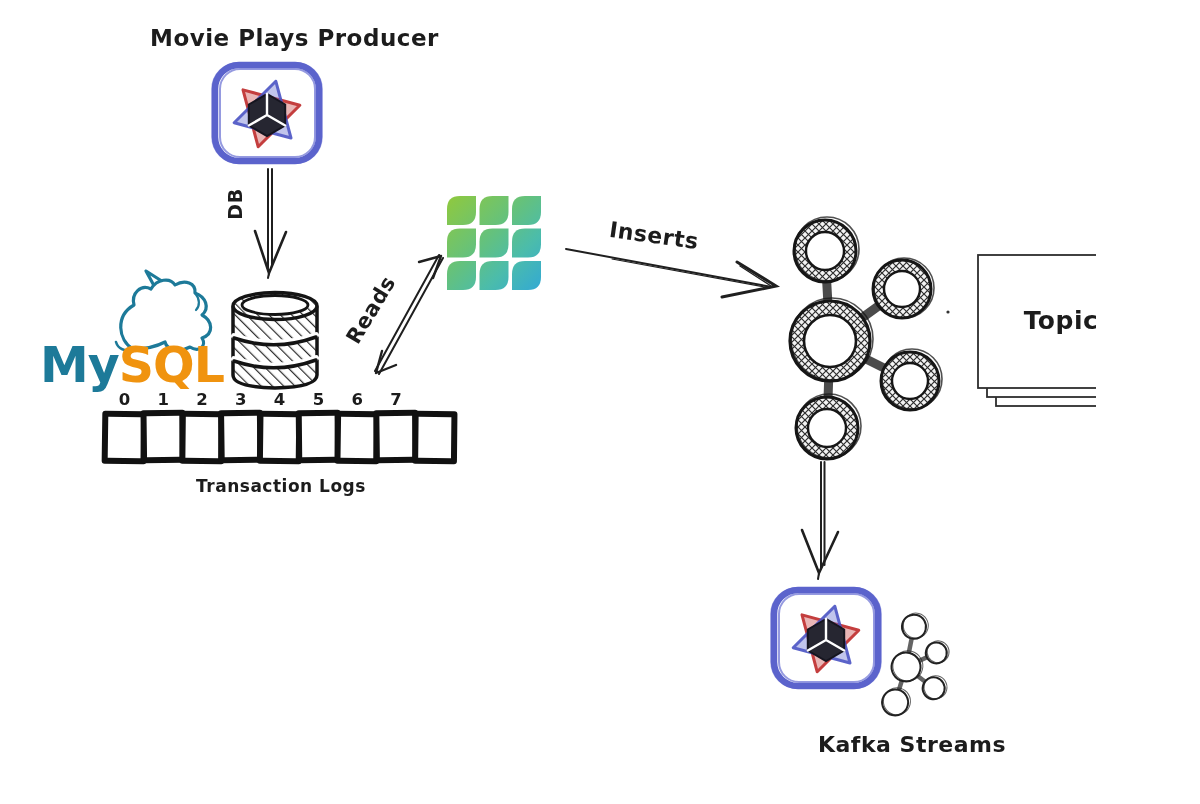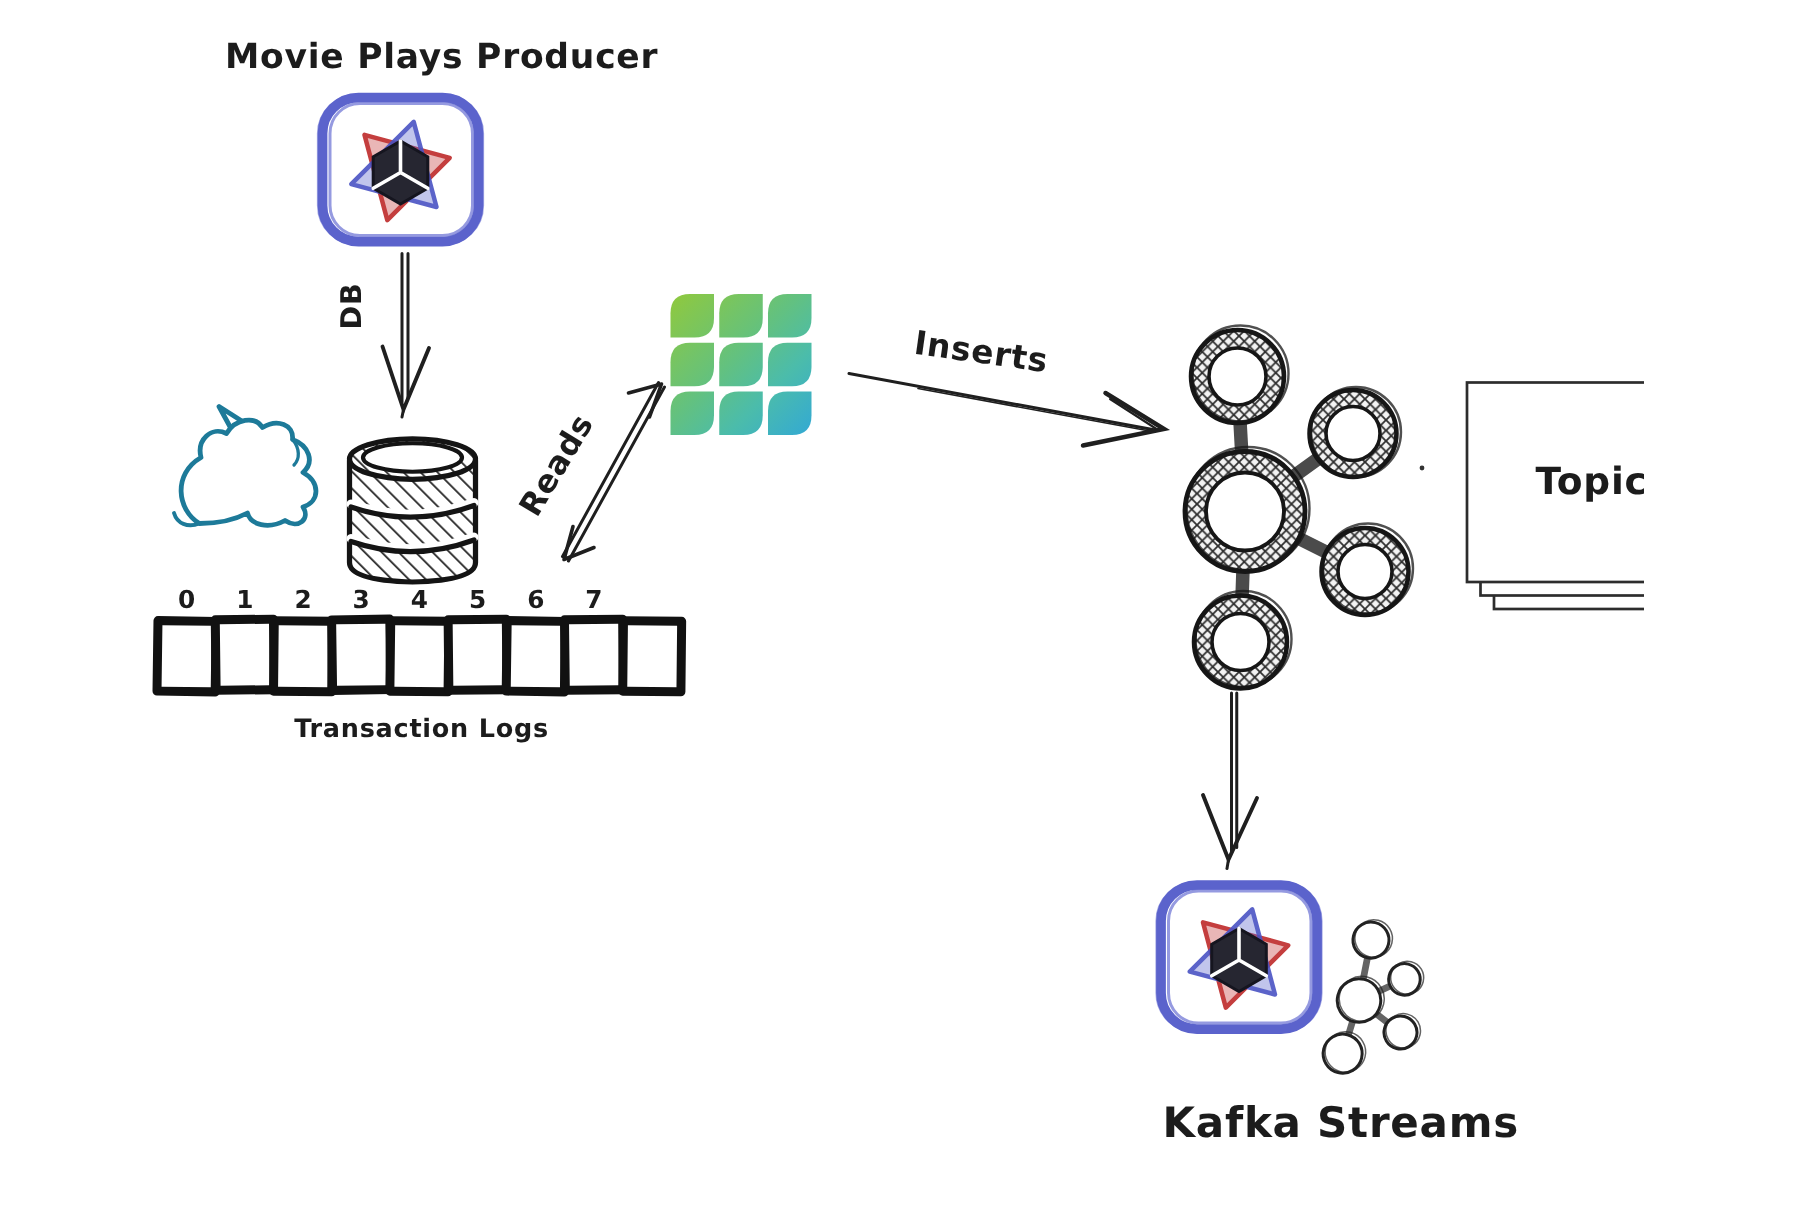--- a/index.html
+++ b/index.html
@@ -186,35 +186,38 @@
         <circle cx="939.5" cy="679.5" r="11.5"></circle>
         <circle cx="905.5" cy="702.5" r="13.5"></circle>
       </g>
     </g>
   </svg>
 
   <div class="lbl hand center" style="left:150px;top:25px;width:270px;font-size:23px;">Movie Plays Producer</div>
 
   <div class="lbl hand" style="left:219px;top:193px;font-size:19px;transform:rotate(-90deg);transform-origin:center;">DB</div>
 
+  <div class="mysql-word">
+    <span class="my">My</span><span class="sql">SQL</span>
+  </div>
 
   <div class="numrow">
     <span>0</span>
     <span>1</span>
     <span>2</span>
     <span>3</span>
     <span>4</span>
     <span>5</span>
     <span>6</span>
     <span>7</span>
   </div>
 
   <div class="lbl center" style="left:181px;top:476px;width:200px;font-size:17px;font-weight:600;">Transaction Logs</div>
 
   <div class="lbl hand center" style="left:326px;top:298px;width:90px;font-size:21px;transform:rotate(-59deg);transform-origin:center;">Reads</div>
 
   <div class="lbl hand center" style="left:602px;top:223px;width:104px;font-size:22px;transform:rotate(8deg);transform-origin:center;">Inserts</div>
 
   <div class="lbl center" style="left:978px;top:306px;width:166px;font-size:25px;font-weight:600;">Topic</div>
 
-  <div class="lbl hand center" style="left:775px;top:732px;width:200px;font-size:28px;">Kafka Streams</div>
+  <div class="lbl hand center" style="left:812px;top:732px;width:200px;font-size:22px;">Kafka Streams</div>
 
 </div>
 
 </body></html>

